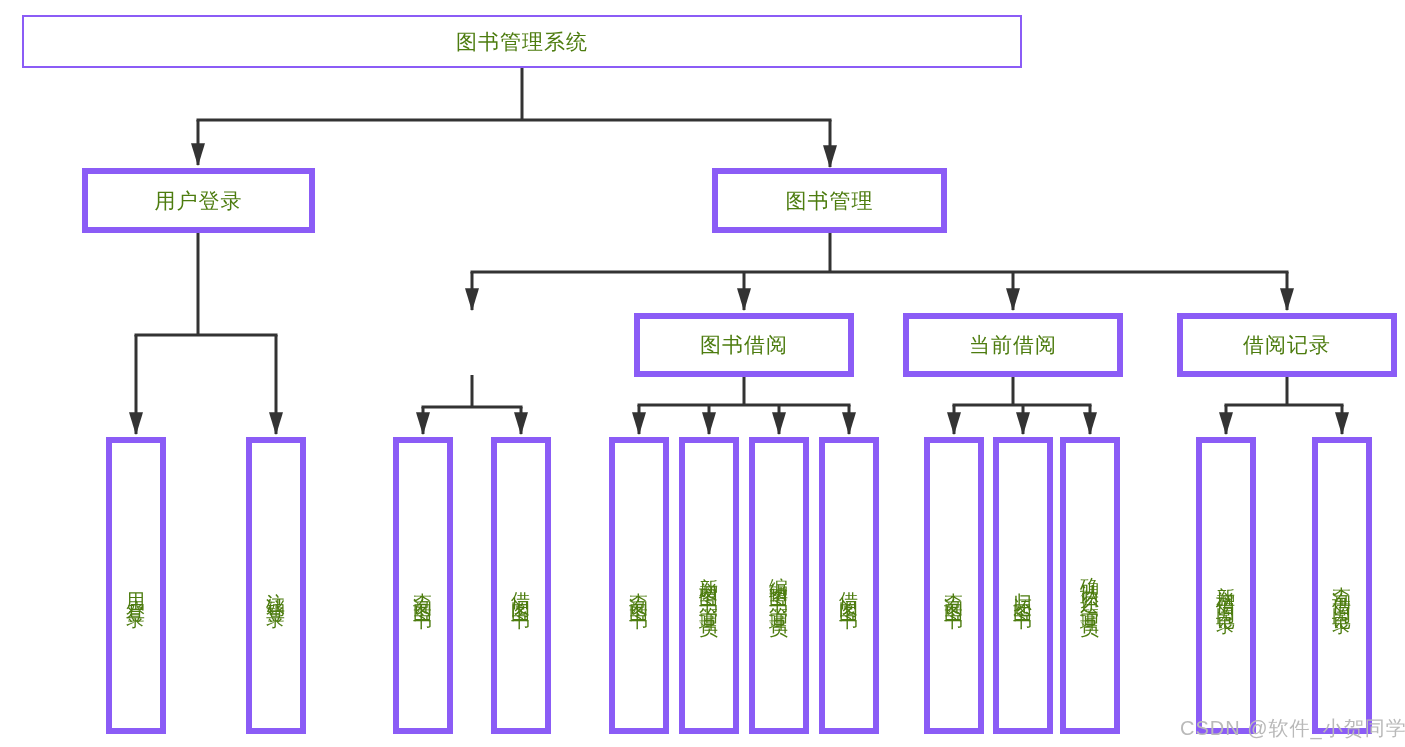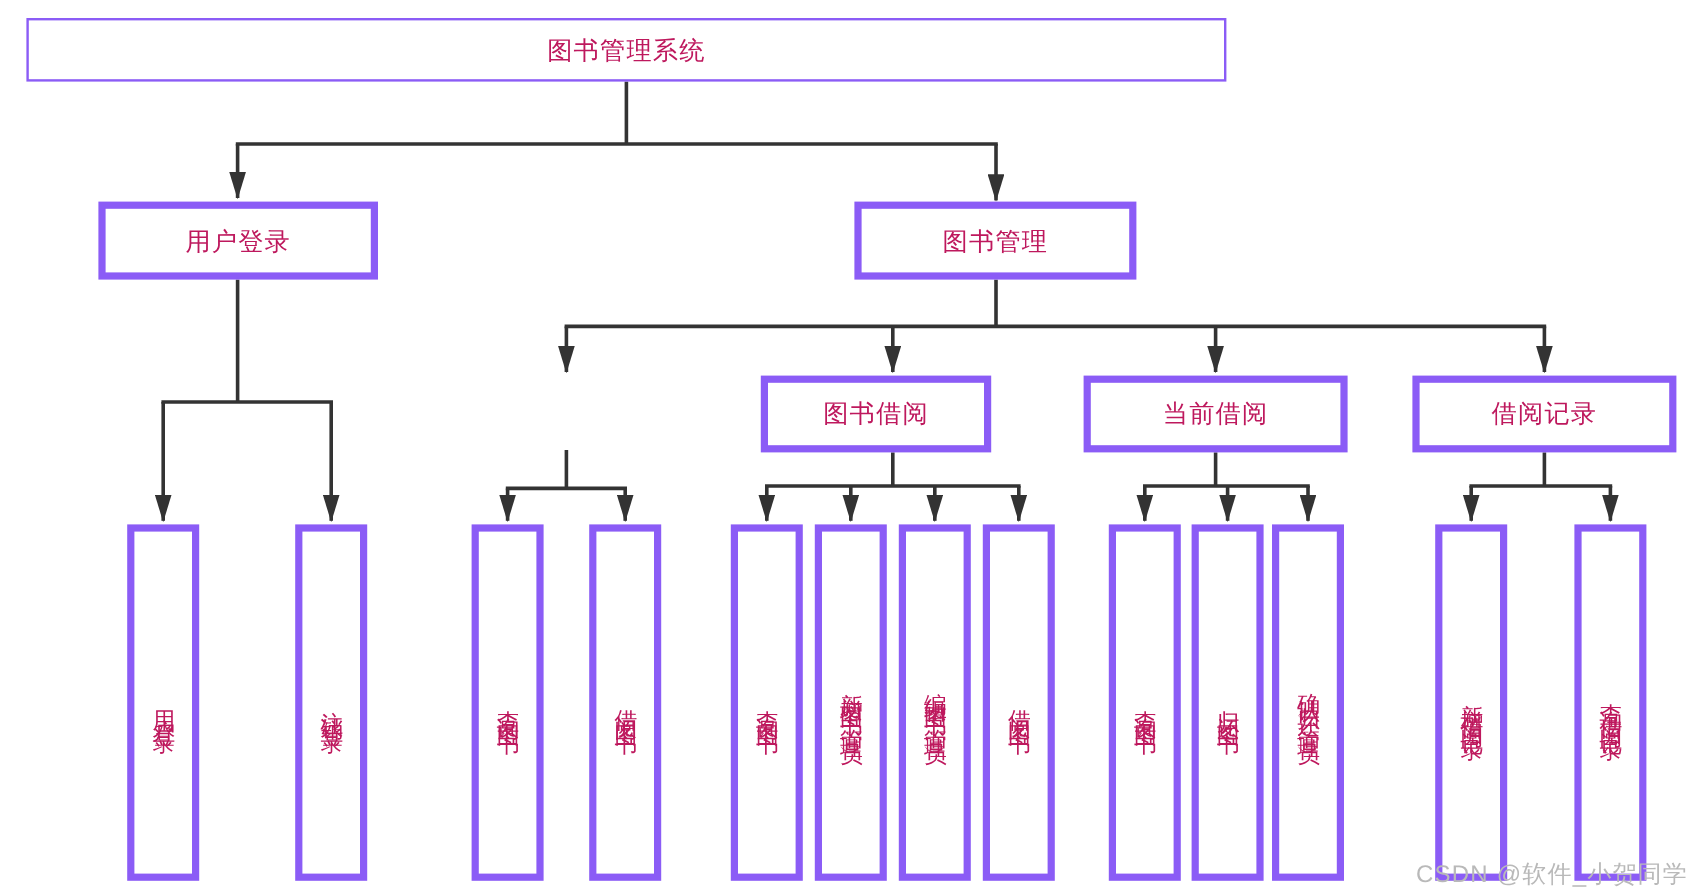--- a/index.html
+++ b/index.html
@@ -21,21 +21,21 @@
     top: 0;
     width: 1405px;
     height: 747px;
     pointer-events: none;
   }
   .node {
     position: absolute;
     box-sizing: border-box;
     background: #ffffff;
     border: 6px solid #8b5cf6;
-    color: #be185d;
+    color: #4d7c0f;
     display: flex;
     align-items: center;
     justify-content: center;
     text-align: right;
   }
   .hbox {
     font-size: 21px;
     letter-spacing: 1px;
   }
   .root {
@@ -125,21 +125,21 @@
       <path d="M1226,405 L1226,434" marker-end="url(#arrowhead)"></path>
       <path d="M1342,405 L1342,434" marker-end="url(#arrowhead)"></path>
     </g>
   </svg>
 
   <div class="node hbox root" style="left:22px; top:15px; width:1000px; height:53px;">图书管理系统</div>
 
   <div class="node hbox" style="left:82px; top:168px; width:233px; height:65px;">用户登录</div>
   <div class="node hbox" style="left:712px; top:168px; width:235px; height:65px;">图书管理</div>
 
-  <div class="node hbox" style="left:634px; top:313px; width:192px; height:64px;">图书借阅</div>
+  <div class="node hbox" style="left:634px; top:313px; width:220px; height:64px;">图书借阅</div>
   <div class="node hbox" style="left:903px; top:313px; width:220px; height:64px;">当前借阅</div>
   <div class="node hbox" style="left:1177px; top:313px; width:220px; height:64px;">借阅记录</div>
 
   <div class="node vbox" style="left:106px; top:437px; width:60px; height:297px;">用户登录</div>
   <div class="node vbox" style="left:246px; top:437px; width:60px; height:297px;">注销登录</div>
 
   <div class="node vbox" style="left:393px; top:437px; width:60px; height:297px;">查询图书</div>
   <div class="node vbox" style="left:491px; top:437px; width:60px; height:297px;">借阅图书</div>
 
   <div class="node vbox" style="left:609px; top:437px; width:60px; height:297px;">查询图书</div>

